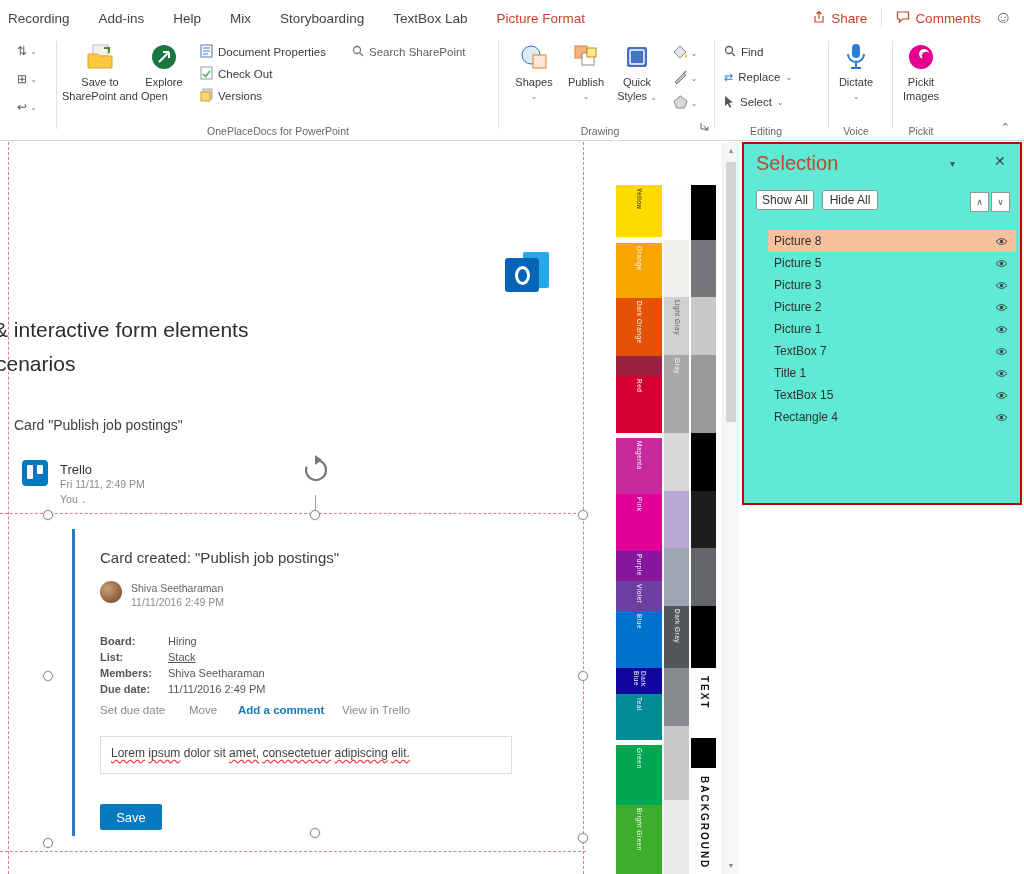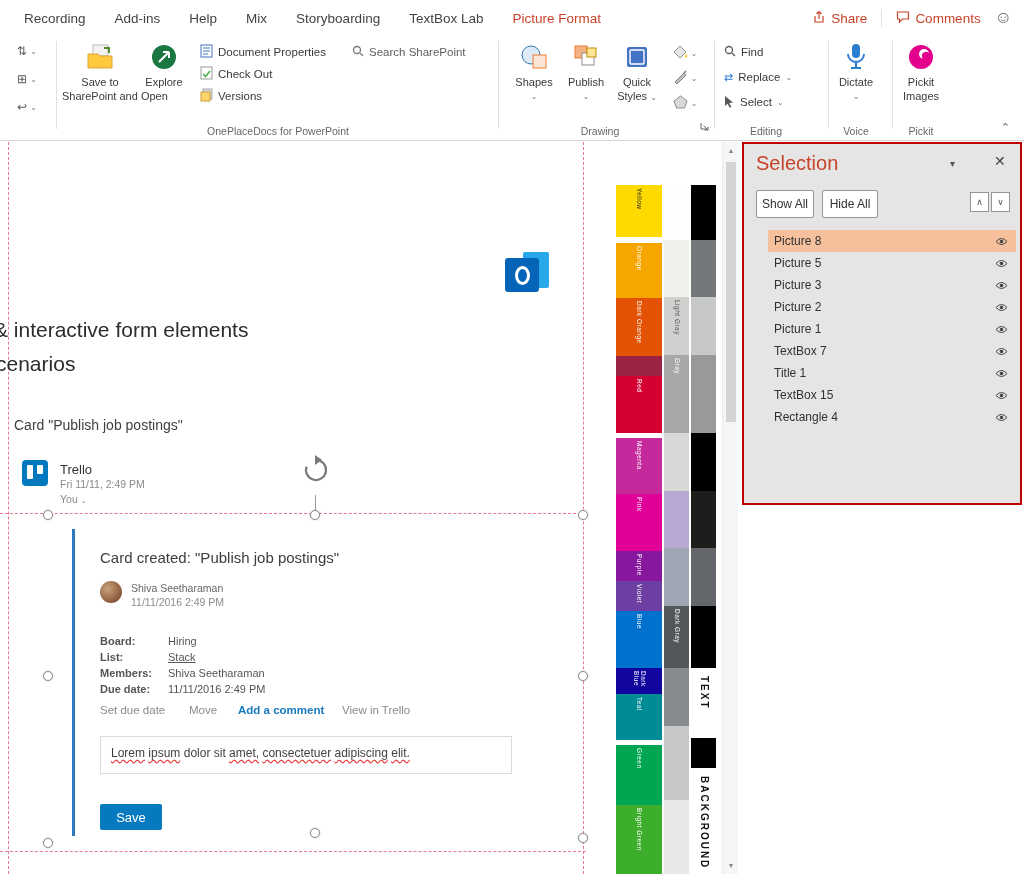--- a/index.html
+++ b/index.html
@@ -1,21 +1,21 @@
 <!DOCTYPE html>
 <html><head>
 <meta charset="utf-8">
 <title>PowerPoint – Selection Pane</title>
 <style>
   * { box-sizing: border-box; margin:0; padding:0; }
   html,body { width:1024px; height:874px; }
   body { font-family:"Liberation Sans", sans-serif; background:#fff; position:relative; overflow:hidden; color:#3b3a39; }
 
   
-  #menubar { position:absolute; top:0; left:0; width:1024px; height:36px; background:#fff; display:flex; align-items:center; padding-left:24px; }
+  #menubar { position:absolute; top:0; left:0; width:1024px; height:36px; background:#fff; display:flex; align-items:center; padding-left:8px; }
   .tab { font-size:13.5px; color:#444; margin-right:29px; white-space:nowrap; cursor:default; }
   .tab.active { color:#C8432A; }
   #menubar-right { margin-left:auto; display:flex; align-items:center; gap:14px; padding-right:12px; }
   .mb-btn { display:flex; align-items:center; gap:5px; color:#C8432A; font-size:13.5px; }
   .mb-divider { width:1px; height:18px; background:#E1DFDD; }
   .smiley { font-size:17px; color:#605E5C; }
 
   
   #ribbon { position:absolute; top:36px; left:0; width:1024px; height:105px; background:#fff; border-bottom:1px solid #D8D6D4; }
   .rib-sep { position:absolute; top:5px; height:88px; width:1px; background:#E3E1DF; }
@@ -74,25 +74,25 @@
   .pal-block { position:relative; display:flex; justify-content:center; }
   .pal-label { writing-mode:vertical-rl; font-size:6.5px; line-height:1; margin-top:3px; letter-spacing:.5px; }
   .pal-label.big { font-size:10px; font-weight:bold; letter-spacing:2px; margin-top:8px; }
 
   
   #scrollbar { position:absolute; left:722px; top:142px; width:16px; height:732px; background:#F6F6F6; border-left:1px solid #EDEBE9; }
   .sb-arrow { position:absolute; left:0; width:16px; height:17px; display:flex; align-items:center; justify-content:center; font-size:7px; color:#8a8a8a; }
   #sb-thumb { position:absolute; left:3px; top:20px; width:10px; height:260px; background:#D6D4D2; }
 
   
-  #selection-pane { position:absolute; left:742px; top:142px; width:280px; height:363px; background:#e5e5e5; border:2px solid #C00000; }
+  #selection-pane { position:absolute; left:742px; top:142px; width:280px; height:363px; background:#5eead4; border:2px solid #C00000; }
   #pane-title { position:absolute; left:12px; top:8px; font-size:20px; color:#C8432A; }
   #pane-caret { position:absolute; left:206px; top:14px; font-size:10px; color:#555; }
   #pane-close { position:absolute; left:250px; top:9px; font-size:14px; color:#444; }
-  .pane-btn { position:absolute; top:46px; height:28px; background:#fff; border:1px solid #979593; border-radius:2px; font-size:12px; color:#323130; display:flex; align-items:center; justify-content:center; }
+  .pane-btn { position:absolute; top:46px; height:20px; background:#fff; border:1px solid #979593; border-radius:2px; font-size:12px; color:#323130; display:flex; align-items:center; justify-content:center; }
   .pane-nav { position:absolute; top:48px; width:19px; height:20px; background:#fff; border:1px solid #979593; font-size:9px; color:#555; display:flex; align-items:center; justify-content:center; }
   #sel-list { position:absolute; left:24px; top:86px; width:248px; }
   .sel-row { height:22px; display:flex; align-items:center; padding:0 8px 0 6px; font-size:12px; color:#323130; }
   .sel-row.selected { background:#F5C09B; }
   .sel-label { flex:1; }
   .eye { display:flex; align-items:center; }
 </style>
 </head>
 <body>
 

